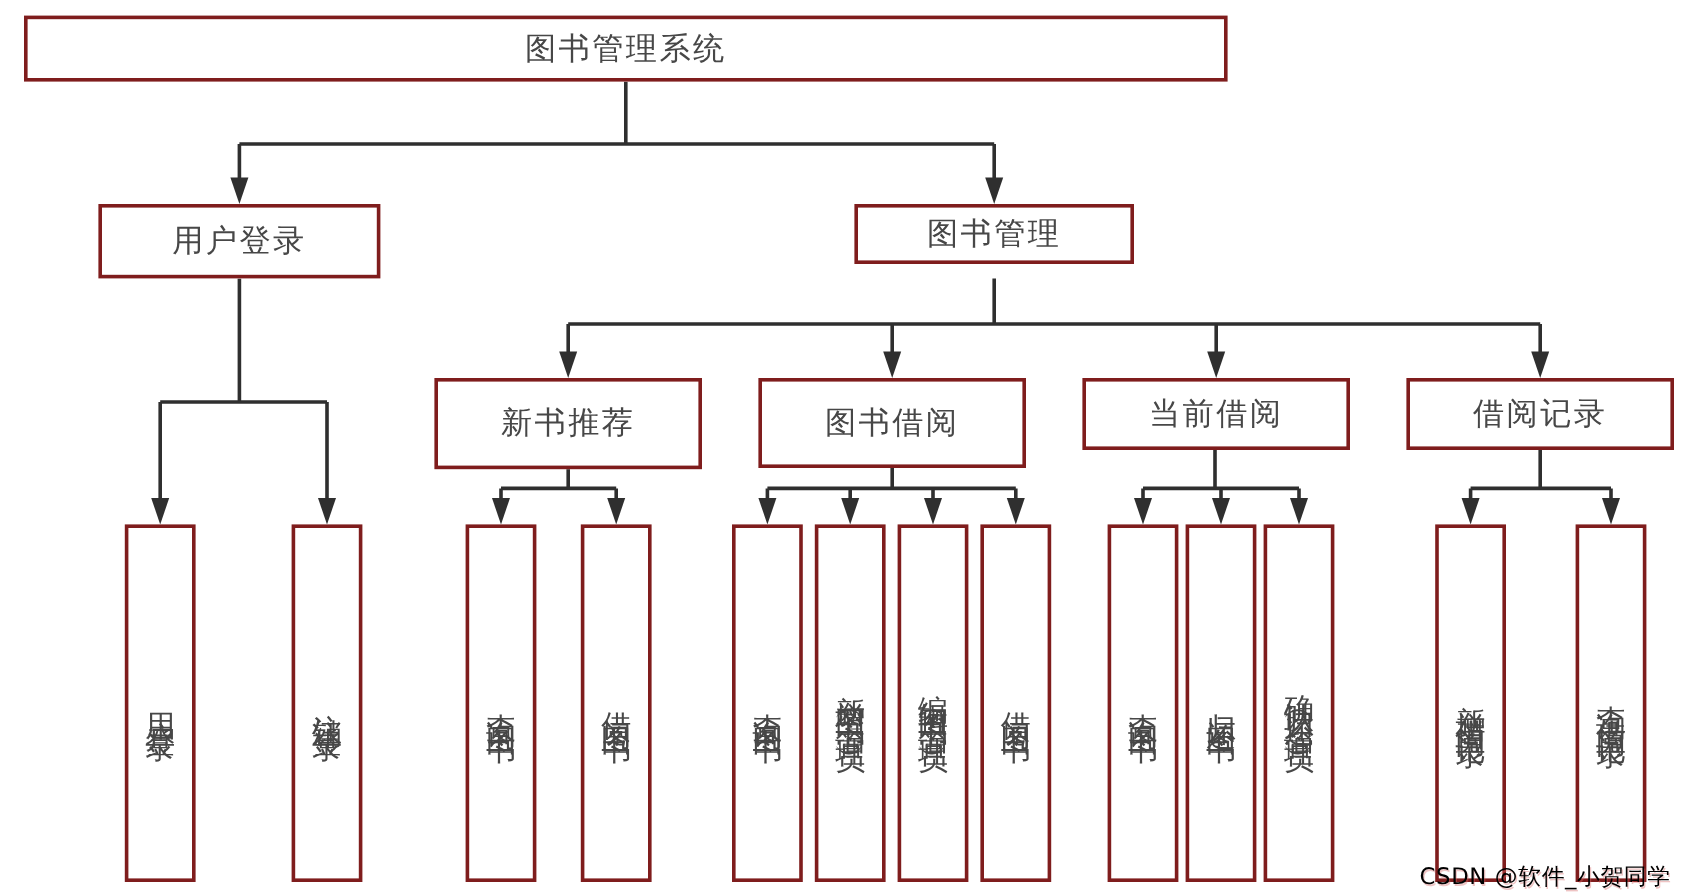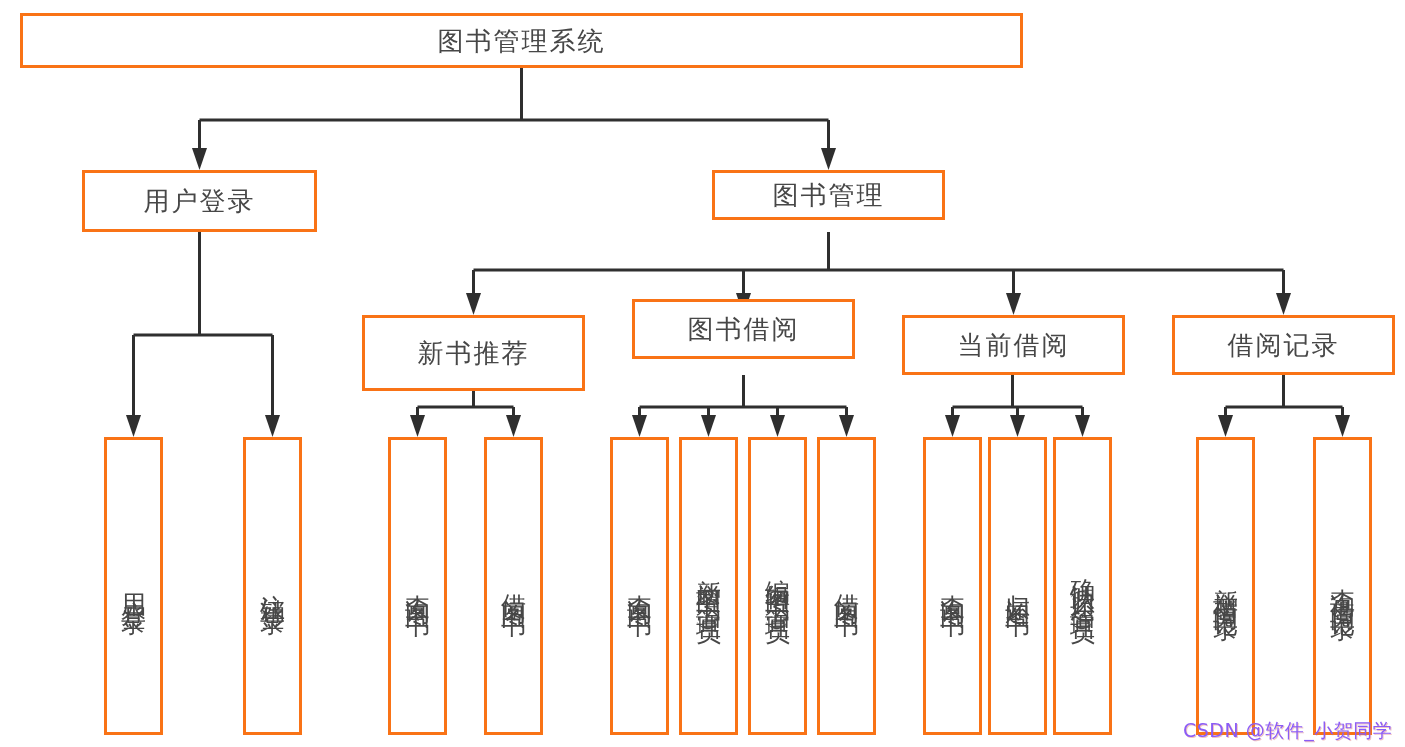--- a/index.html
+++ b/index.html
@@ -6,32 +6,32 @@
   body {
     width: 1405px; height: 747px;
     background: #ffffff;
     font-family: "DejaVu Sans", "Liberation Sans", sans-serif;
     position: relative; overflow: hidden;
   }
   .canvas { position: absolute; left: 0; top: 0; width: 1405px; height: 747px; }
   svg.connectors { position: absolute; left: 0; top: 0; width: 1405px; height: 747px; }
   .node {
     position: absolute; box-sizing: border-box;
-    background: #ffffff; border: 3px solid #f97316;
+    background: #ffffff; border: 3px solid #7f1d1d;
     color: #474747;
     display: flex; align-items: center; justify-content: center;
     font-size: 26px; letter-spacing: 2px; line-height: 1; white-space: nowrap;
   }
   .leaf {
     writing-mode: vertical-rl; text-orientation: mixed;
     font-size: 25px; letter-spacing: 6px;
   }
   .watermark {
     position: absolute; left: 1183px; top: 718px;
-    font-size: 19px; color: #8b5cf6; letter-spacing: 0.5px;
+    font-size: 19px; color: #000000; letter-spacing: 0.5px;
     text-shadow: 1px 1px 0 rgba(216,108,108,0.40);
     white-space: nowrap;
   }
 </style>
 </head>
 <body>
 
 <div class="canvas">
 
   <svg class="connectors" viewBox="0 0 1405 747" xmlns="http://www.w3.org/2000/svg">
@@ -76,21 +76,21 @@
       <polygon points="1335,415 1350,415 1342.5,437"></polygon>
     </g>
   </svg>
 
   <div class="node" style="left:20px; top:13px; width:1003px; height:55px;">图书管理系统</div>
 
   <div class="node" style="left:82px; top:170px; width:235px; height:62px;">用户登录</div>
   <div class="node" style="left:712px; top:170px; width:233px; height:50px;">图书管理</div>
 
   <div class="node" style="left:362px; top:315px; width:223px; height:76px;">新书推荐</div>
-  <div class="node" style="left:632px; top:299px; width:223px; height:60px;">图书借阅</div>
+  <div class="node" style="left:632px; top:315px; width:223px; height:75px;">图书借阅</div>
   <div class="node" style="left:1172px; top:315px; width:223px; height:60px;">借阅记录</div>
   <div class="node" style="left:902px; top:315px; width:223px; height:60px;">当前借阅</div>
 
   <div class="node leaf" style="left:104px; top:437px; width:59px; height:298px;">用户登录</div>
   <div class="node leaf" style="left:243px; top:437px; width:59px; height:298px;">注销登录</div>
 
   <div class="node leaf" style="left:388px; top:437px; width:59px; height:298px;">查询图书</div>
   <div class="node leaf" style="left:484px; top:437px; width:59px; height:298px;">借阅图书</div>
 
   <div class="node leaf" style="left:610px; top:437px; width:59px; height:298px;">查询图书</div>

